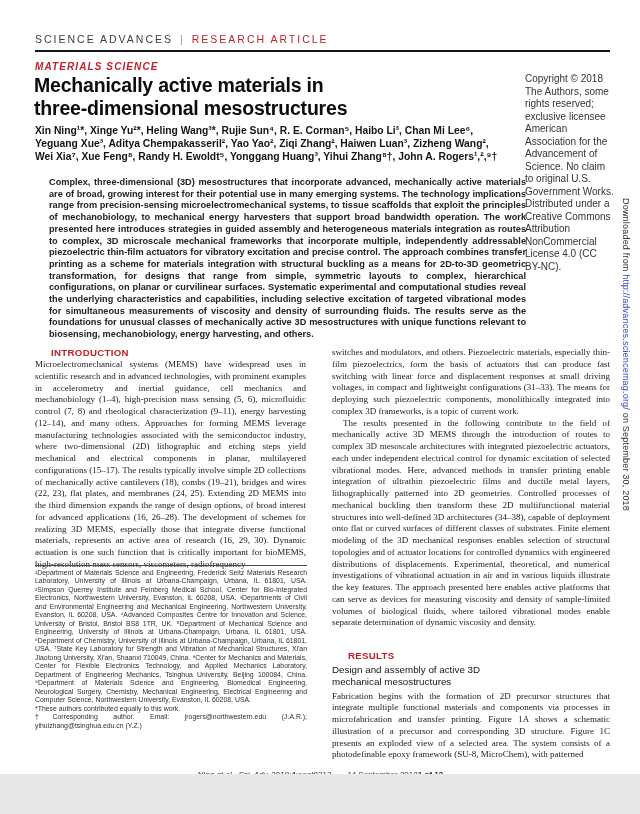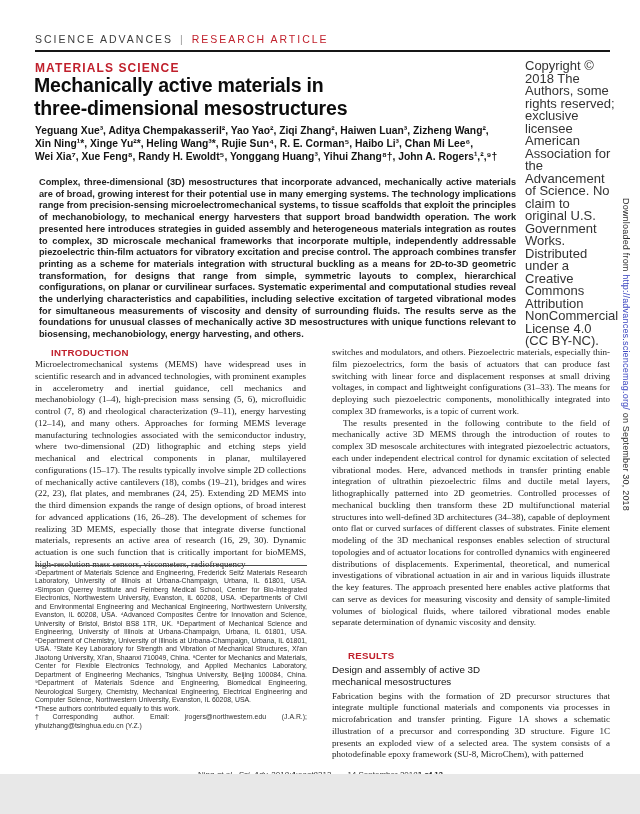--- a/index.html
+++ b/index.html
@@ -13,38 +13,38 @@
   .masthead {
     position:absolute; left:35px; top:33px;
     font-size:10.5px; letter-spacing:2px; color:#3c3c3c; white-space:nowrap;
   }
   .masthead .sep { color:#9a9a9a; margin:0 7px; }
   .masthead .type { color:#c0202c; }
   .header-rule { position:absolute; left:35px; top:50px; width:575px; height:2px; background:#161616; }
 
   .section-label {
     position:absolute; left:35px; top:61px;
-    color:#c0202c; font-weight:bold; font-size:12px; letter-spacing:1.1px;
+    color:#c0202c; font-weight:bold; font-size:10px; letter-spacing:1.1px;font-style:italic;
   }
   .title {
     position:absolute; left:34px; top:74px;
     font-size:19.5px; line-height:23px; font-weight:bold; color:#0c0c0c; letter-spacing:-0.2px;
   }
   .authors {
     position:absolute; left:35px; top:124px; width:500px;
     font-size:10.3px; line-height:13.2px; font-weight:bold; color:#141414;
   }
   .abstract {
-    position:absolute; left:39px; top:177px; width:477px;
+    position:absolute; left:49px; top:177px; width:477px;
     font-size:9.2px; line-height:11.7px; font-weight:bold; color:#232323;
     text-align:justify;
   }
   .copyright {
-    position:absolute; left:525px; top:60px; width:90px;
-    font-size:13px; line-height:12.5px; color:#333333;
+    position:absolute; left:525px; top:73px; width:90px;
+    font-size:10px; line-height:12.5px; color:#333333;
   }
   
   .watermark {
     position:absolute; left:631px; top:198px;
     transform:rotate(90deg); transform-origin:0 0;
     white-space:nowrap; font-size:9px; letter-spacing:0.2px; color:#2b2b2b;
   }
   .watermark .url { color:#3a45c0; }
 
   
@@ -91,22 +91,22 @@
     <span>SCIENCE ADVANCES</span><span class="sep">|</span><span class="type">RESEARCH ARTICLE</span>
   </div>
   <div class="header-rule"></div>
 
   <div class="section-label">MATERIALS SCIENCE</div>
   <div class="title">
     <div>Mechanically active materials in</div>
     <div>three-dimensional mesostructures</div>
   </div>
   <div class="authors">
+    <div>Xin Ning¹*, Xinge Yu²*, Heling Wang³*, Rujie Sun⁴, R. E. Corman⁵, Haibo Li³, Chan Mi Lee⁶,</div>
     <div>Yeguang Xue³, Aditya Chempakasseril², Yao Yao², Ziqi Zhang², Haiwen Luan³, Zizheng Wang²,</div>
-    <div>Xin Ning¹*, Xinge Yu²*, Heling Wang³*, Rujie Sun⁴, R. E. Corman⁵, Haibo Li³, Chan Mi Lee⁶,</div>
     <div>Wei Xia⁷, Xue Feng⁸, Randy H. Ewoldt⁵, Yonggang Huang³, Yihui Zhang⁸†, John A. Rogers¹,²,⁹†</div>
   </div>
 
   <div class="abstract">Complex, three-dimensional (3D) mesostructures that incorporate advanced, mechanically active materials are of broad, growing interest for their potential use in many emerging systems. The technology implications range from precision-sensing microelectromechanical systems, to tissue scaffolds that exploit the principles of mechanobiology, to mechanical energy harvesters that support broad bandwidth operation. The work presented here introduces strategies in guided assembly and heterogeneous materials integration as routes to complex, 3D microscale mechanical frameworks that incorporate multiple, independently addressable piezoelectric thin-film actuators for vibratory excitation and precise control. The approach combines transfer printing as a scheme for materials integration with structural buckling as a means for 2D-to-3D geometric transformation, for designs that range from simple, symmetric layouts to complex, hierarchical configurations, on planar or curvilinear surfaces. Systematic experimental and computational studies reveal the underlying characteristics and capabilities, including selective excitation of targeted vibrational modes for simultaneous measurements of viscosity and density of surrounding fluids. The results serve as the foundations for unusual classes of mechanically active 3D mesostructures with unique functions relevant to biosensing, mechanobiology, energy harvesting, and others.</div>
 
   <div class="copyright">Copyright © 2018 The Authors, some rights reserved; exclusive licensee American Association for the Advancement of Science. No claim to original U.S. Government Works. Distributed under a Creative Commons Attribution NonCommercial License 4.0 (CC BY-NC).</div>
 
   <div class="watermark">
     <span>Downloaded from </span><span class="url">http://advances.sciencemag.org/</span><span> on September 30, 2018</span>
   </div>

